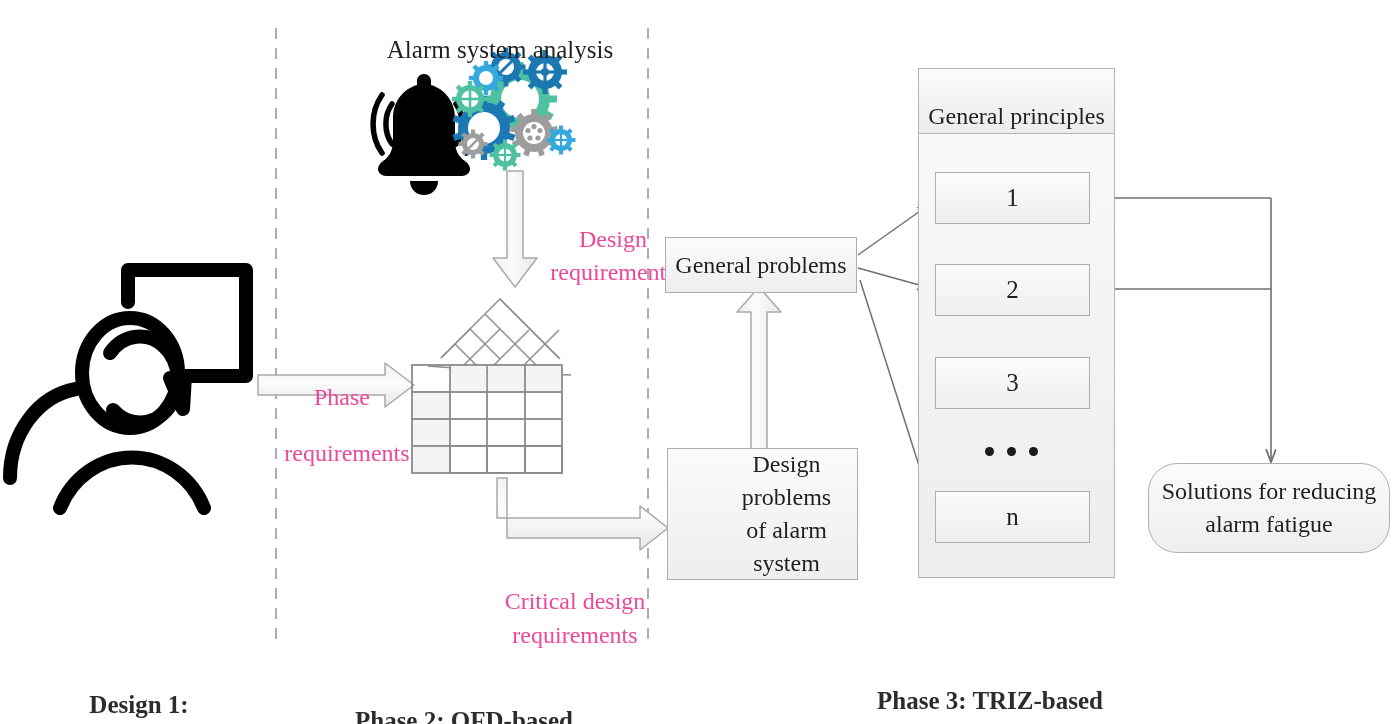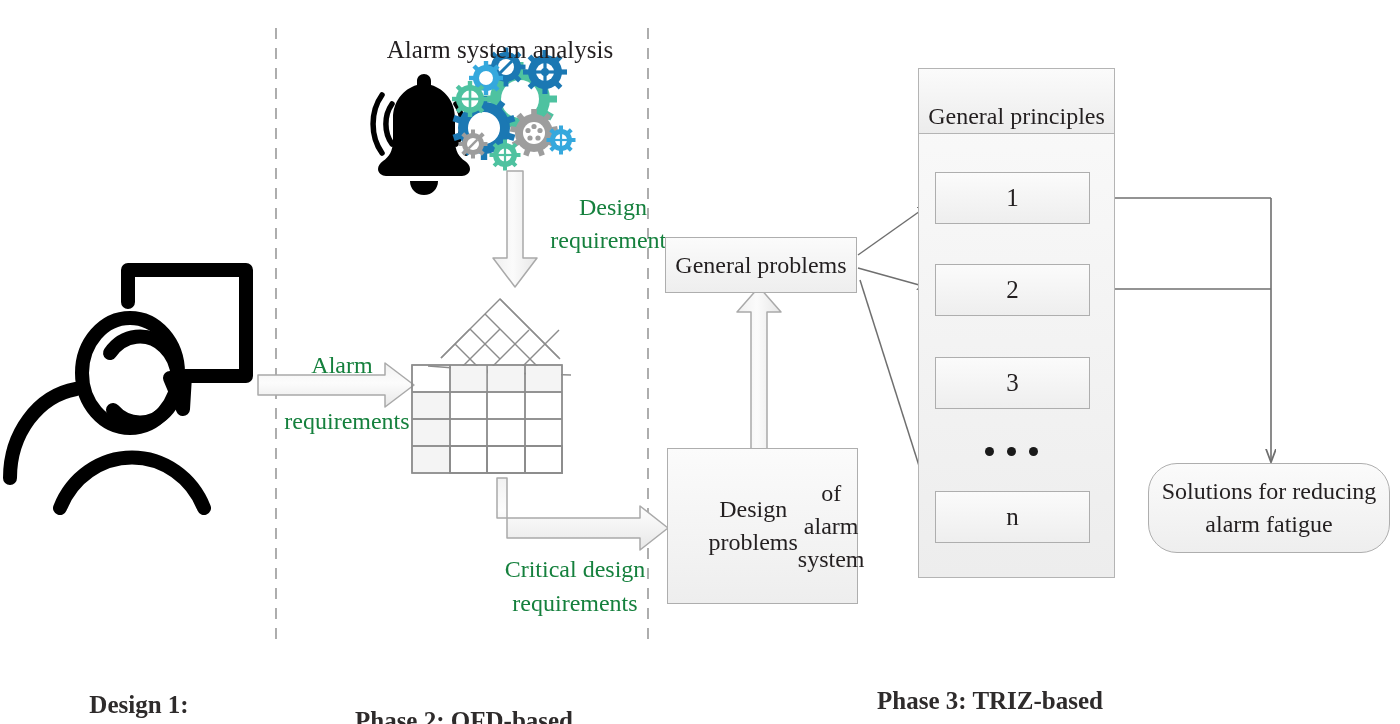--- a/index.html
+++ b/index.html
@@ -2,21 +2,21 @@
 <html><head>
 <meta charset="utf-8">
 <style>
   html,body{margin:0;padding:0;background:#ffffff;}
   body{width:1400px;height:724px;font-family:"Liberation Serif",serif;color:#231f20;}
   #stage{position:relative;width:1400px;height:724px;overflow:hidden;background:#fff;}
   svg.layer{position:absolute;left:0;top:0;width:1400px;height:724px;overflow:visible;}
   .txt{position:absolute;white-space:pre;}
   .serif{font-family:"Liberation Serif",serif;}
   .ttl{font-size:25px;color:#231f20;margin-top:32px;}
-  .lbl{font-size:24px;color:#15803d;line-height:35px;text-align:center;}
+  .lbl{font-size:24px;color:#ec4899;line-height:35px;text-align:center;margin-top:32px;}
   .boxtext{font-size:24px;color:#231f20;line-height:33px;text-align:center;}
   .numtext{font-size:25px;color:#231f20;}
   .phase{font-weight:bold;font-size:25px;color:#2e2b2b;line-height:33px;text-align:center;}
   .box{position:absolute;box-sizing:border-box;border:1px solid #aeaeae;
        background:linear-gradient(180deg,#fbfbfb 0%,#eeeeee 100%);
        display:flex;align-items:center;justify-content:center;}
   .princ-wrap{position:absolute;box-sizing:border-box;border:1px solid #b4b4b4;
        background:linear-gradient(180deg,#fafafa 0%,#ededed 100%);}
   .princ-head{position:absolute;box-sizing:border-box;border:1px solid #b4b4b4;
        background:linear-gradient(180deg,#fbfbfb 0%,#ececec 100%);
@@ -355,31 +355,31 @@
       <line x1="1090" y1="289" x2="1271" y2="289"></line>
       <line x1="1271" y1="198" x2="1271" y2="462" marker-end="url(#thinArrowDown)"></line>
     </g>
   </svg>
 
   <div class="txt serif ttl" style="left:0;top:4px;width:1000px;text-align:center;">Alarm system analysis</div>
 
   <div class="txt serif lbl" style="left:528px;top:190px;width:170px;text-align:center;">Design</div>
   <div class="txt serif lbl" style="left:528px;top:223px;width:170px;text-align:center;">requirements</div>
 
-  <div class="txt serif lbl" style="left:282px;top:348px;width:120px;text-align:center;">Alarm</div>
+  <div class="txt serif lbl" style="left:282px;top:348px;width:120px;text-align:center;">Phase</div>
   <div class="txt serif lbl" style="left:272px;top:404px;width:150px;text-align:center;">requirements</div>
 
   <div class="txt serif lbl" style="left:480px;top:552px;width:190px;text-align:center;">Critical design</div>
   <div class="txt serif lbl" style="left:480px;top:586px;width:190px;text-align:center;">requirements</div>
 
   <div class="box" style="left:665px;top:237px;width:192px;height:56px;">
     <span class="serif boxtext">General problems</span>
   </div>
 
-  <div class="box" style="left:667px;top:448px;width:191px;height:156px;flex-direction:row;padding-left:48px;">
+  <div class="box" style="left:667px;top:448px;width:191px;height:132px;flex-direction:column;padding-left:48px;">
     <span class="serif boxtext">Design problems</span>
     <span class="serif boxtext">of alarm system</span>
   </div>
 
   <div class="princ-wrap" style="left:918px;top:68px;width:197px;height:510px;"></div>
   <div class="princ-head" style="left:918px;top:68px;width:197px;height:66px;">
     <span class="serif boxtext">General principles</span>
   </div>
 
   <div class="box" style="left:935px;top:172px;width:155px;height:52px;">

